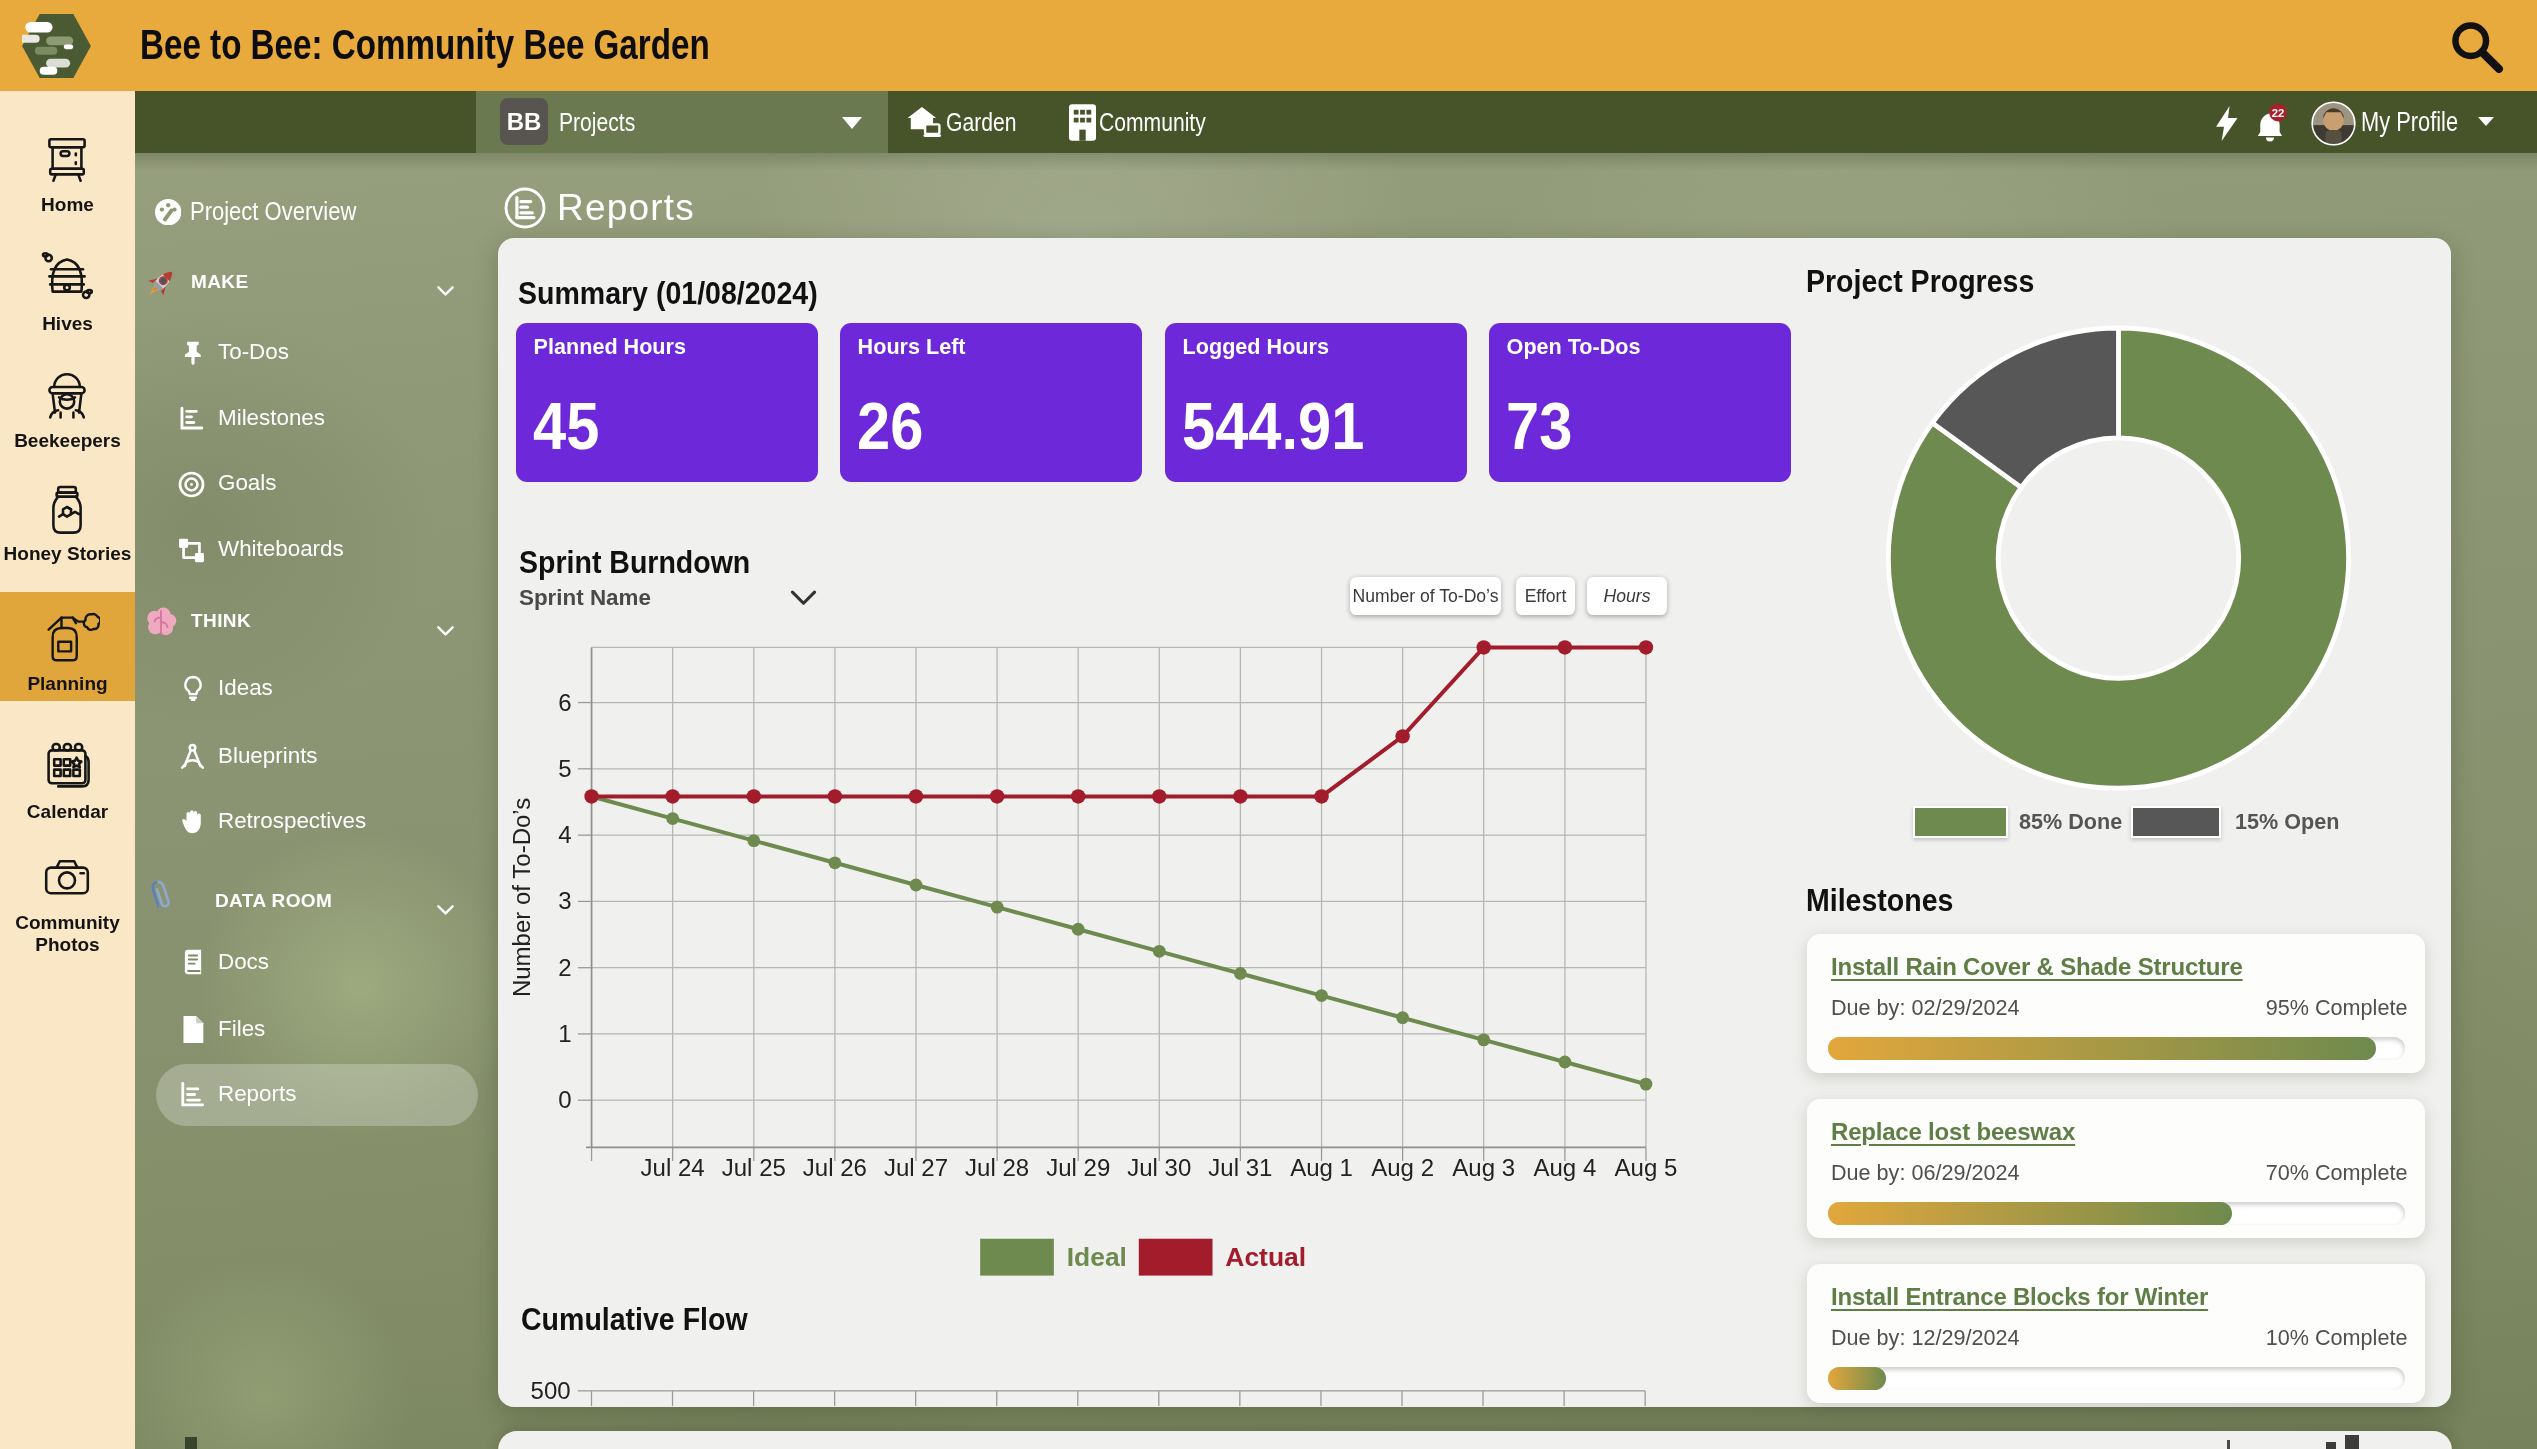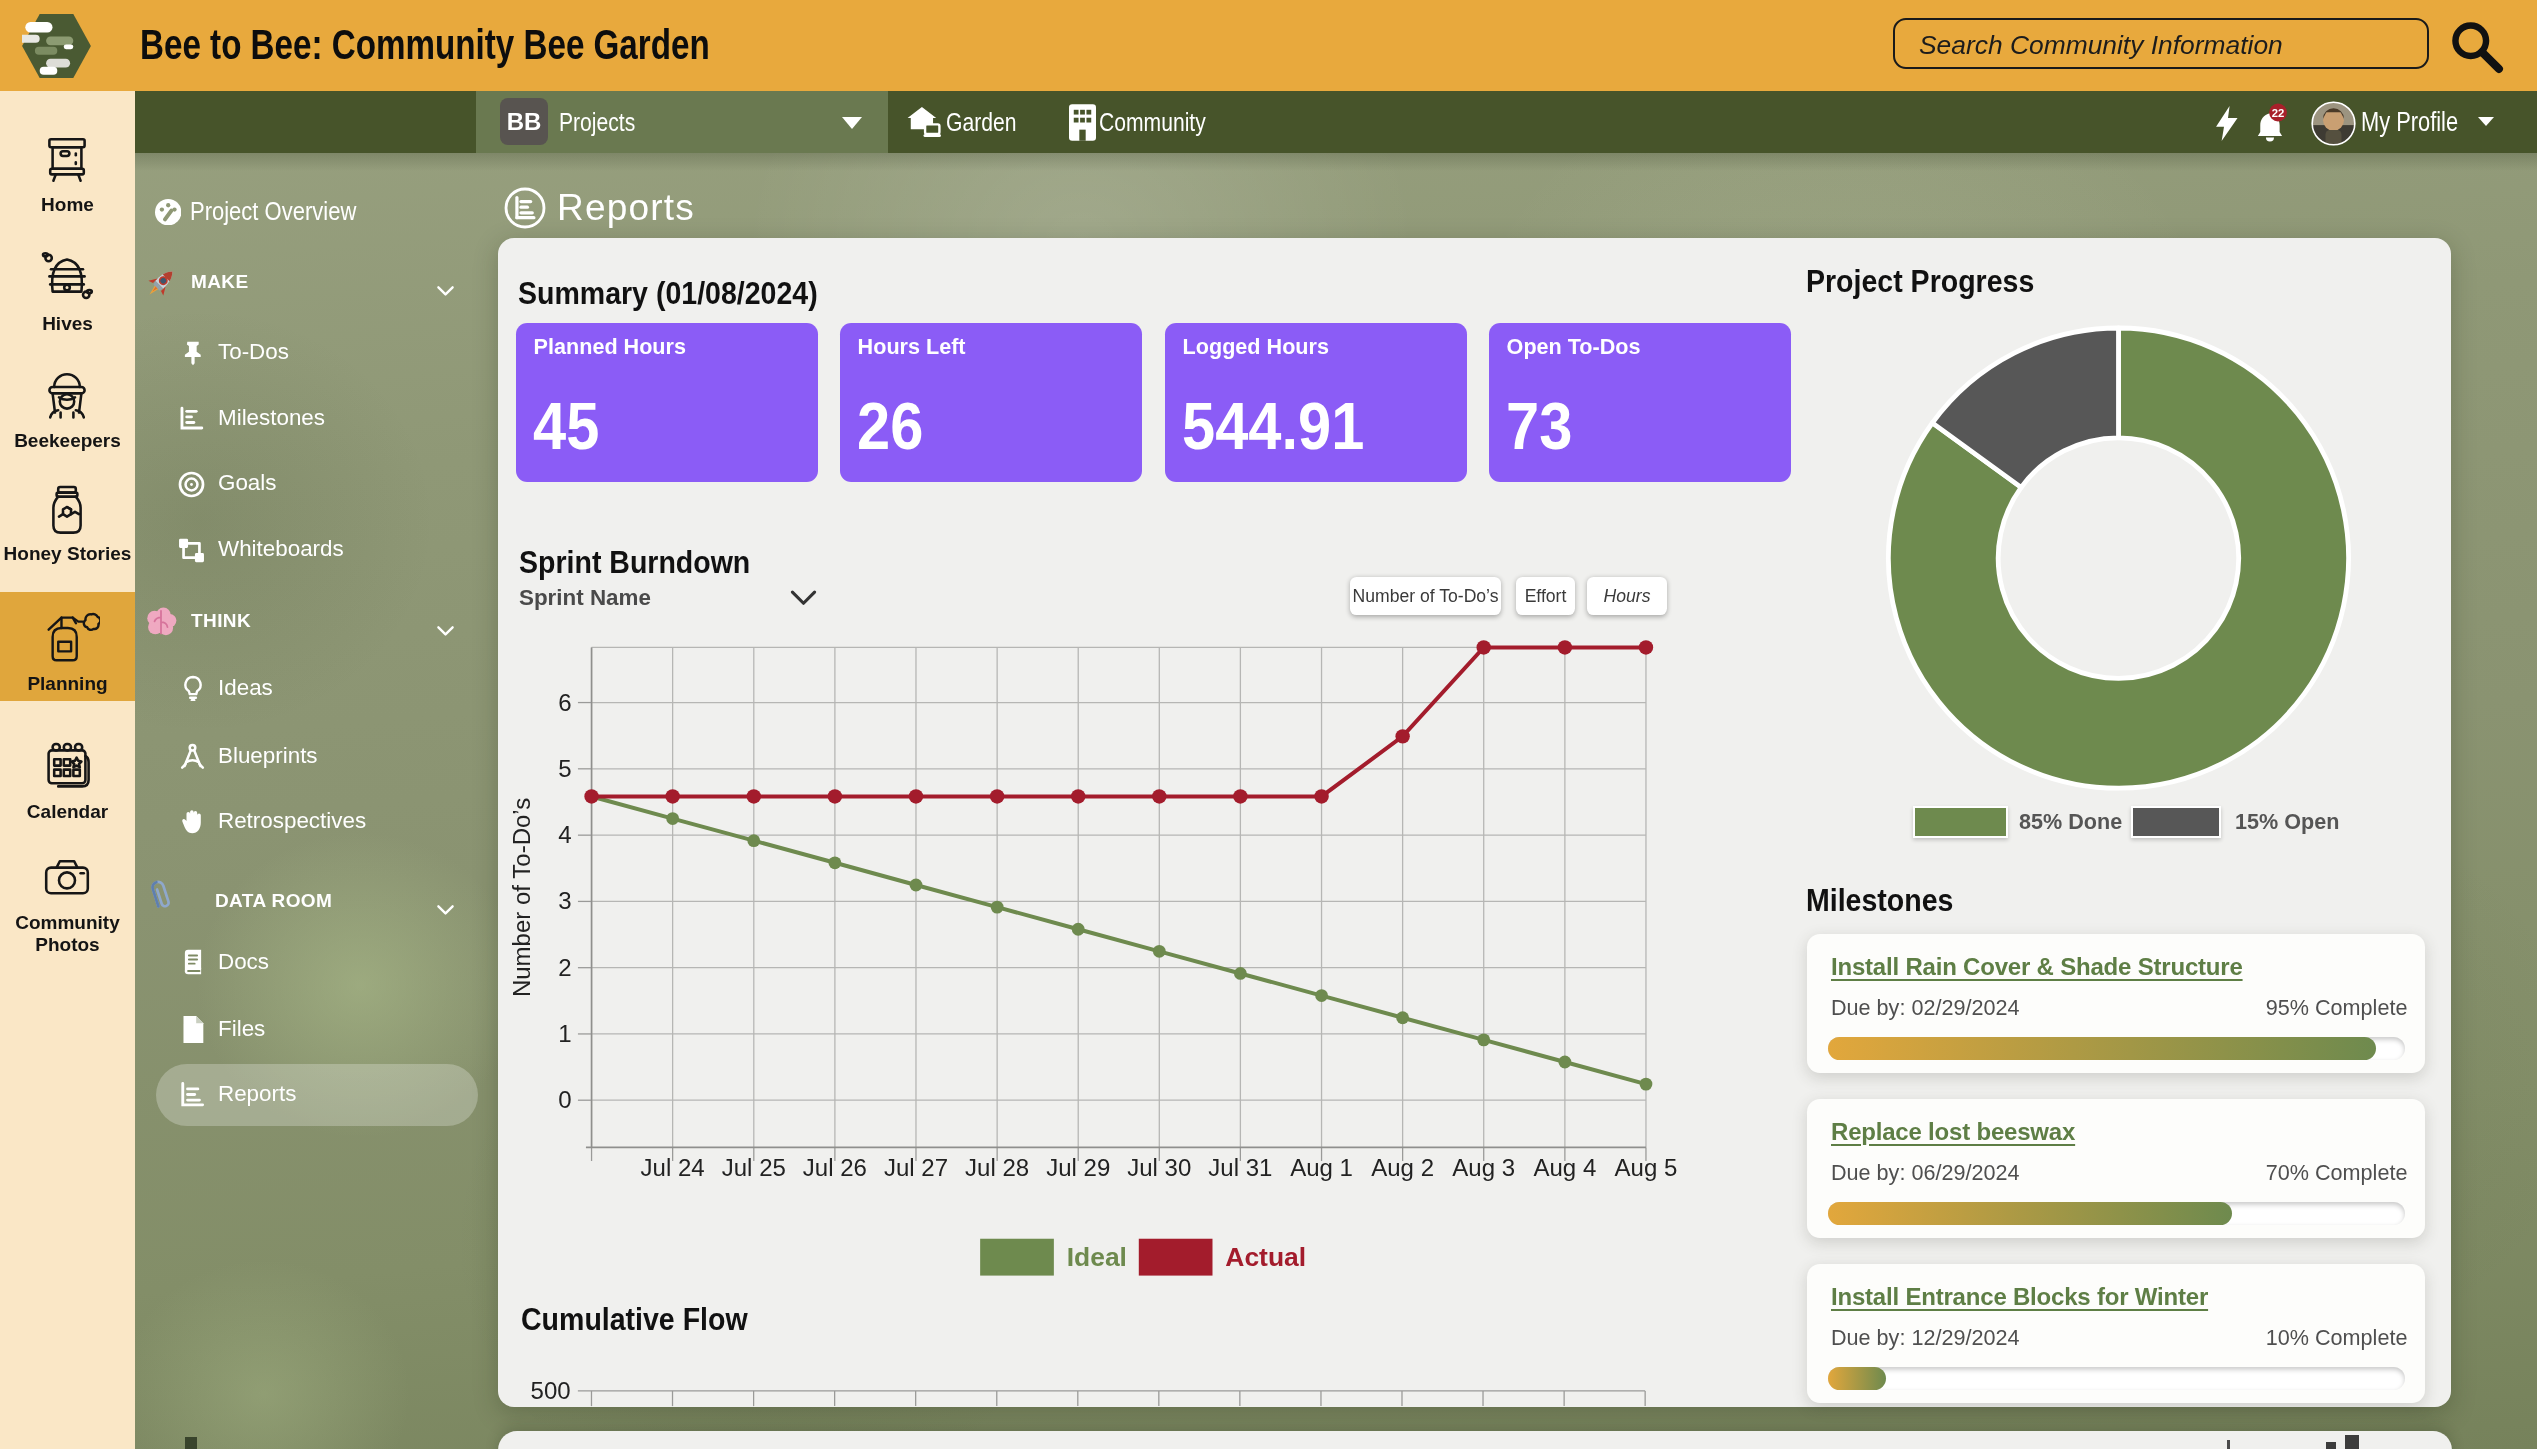--- a/index.html
+++ b/index.html
@@ -43,21 +43,21 @@
 .nav-head { position:absolute; color:#fff; font-size:19px; font-weight:700; letter-spacing:0.4px; }
 .nav-pill { position:absolute; left:21px; top:911px; width:322px; height:62px; background:rgba(255,255,255,0.25); border-radius:31px; }
 .chev { position:absolute; width:19px; height:19px; }
 
 
 .panel { position:absolute; left:498px; top:238px; width:1953px; height:1169px; background:#F0F0EE; border-radius:16px; box-shadow:0 6.4px 24px rgba(30,40,20,0.25); z-index:6; }
 .panel2 { position:absolute; left:498px; top:1431px; width:1954px; height:32px; background:#F0F0EE; border-radius:19px 19px 0 0; box-shadow:0 -3.2px 13px rgba(30,40,20,0.2); z-index:6; }
 .h2 { position:absolute; font-size:31px; font-weight:700; color:#111; z-index:8; transform:scaleX(0.92); transform-origin:left center; white-space:nowrap; }
 
 
-.stat { position:absolute; top:323px; width:302px; height:159px; background:#8b5cf6; border-radius:11.2px; color:#fff; z-index:8; }
+.stat { position:absolute; top:323px; width:302px; height:159px; background:#6d28d9; border-radius:11.2px; color:#fff; z-index:8; }
 .stat .lb { position:absolute; left:17.6px; top:11.2px; font-size:21.6px; font-weight:700; }
 .stat .vl2 { position:absolute; left:17px; bottom:23px; font-size:67px; font-weight:700; line-height:67px; transform:scaleX(0.89); transform-origin:left bottom; }
 
 
 .mcard { position:absolute; left:1807px; width:618px; height:139px; background:#FDFDFB; border-radius:13px; box-shadow:0 4.8px 14.4px rgba(60,60,50,0.18); z-index:8; }
 .mcard .ti { position:absolute; left:24px; top:19px; font-size:24px; font-weight:700; color:#5E7E45; text-decoration:underline; text-underline-offset:4px; letter-spacing:-0.2px; }
 .mcard .due { position:absolute; left:24px; top:61px; font-size:21.6px; color:#4f4f4f; }
 .mcard .pct { position:absolute; right:17.6px; top:61px; font-size:21.6px; color:#4f4f4f; }
 .mcard .track { position:absolute; left:21px; top:103px; width:577px; height:23px; background:#fff; border-radius:12px; box-shadow:inset 0 2.4px 4.8px rgba(0,0,0,0.22); }
 .mcard .fill { position:absolute; left:0; top:0; height:23px; border-radius:12px; background:linear-gradient(90deg, #E2A73C, #6E8A4E); }
@@ -75,23 +75,20 @@
     <path d="M22 0 L64 0 L86 40 L64 80 L22 80 L0 40 Z" fill="#4A5A33"></path>
     <rect x="4" y="10" width="34" height="13" rx="6.5" fill="#ffffff"></rect>
     <rect x="-4" y="26" width="26" height="10" rx="5" fill="#E8E8E3"></rect>
     <rect x="30" y="28" width="34" height="11" rx="5.5" fill="#8C9B72"></rect>
     <rect x="16" y="41" width="28" height="10" rx="5" fill="#7C8C62"></rect>
     <rect x="52" y="38" width="12" height="6" rx="3" fill="#ffffff"></rect>
     <rect x="30" y="56" width="30" height="11" rx="5.5" fill="#DDDDD7"></rect>
     <rect x="22" y="66" width="22" height="10" rx="5" fill="#ffffff"></rect>
   </svg>
   <h1>Bee to Bee: Community Bee Garden</h1>
-  <div class="search">
-      <span>Search Community Information</span>
-    </div>
   <svg class="abs" style="left:2449px; top:19px;" width="58" height="58" viewBox="0 0 72 72">
     <circle cx="27" cy="27" r="19" fill="none" stroke="#111" stroke-width="8"></circle>
     <line x1="41" y1="41" x2="62" y2="62" stroke="#111" stroke-width="10" stroke-linecap="round"></line>
   </svg>
 </div>
 
 <div class="greenbar">
   <div class="gb-light"></div>
   <div class="bb">BB</div>
   <div class="gb-txt" style="left:424px;">Projects</div>

